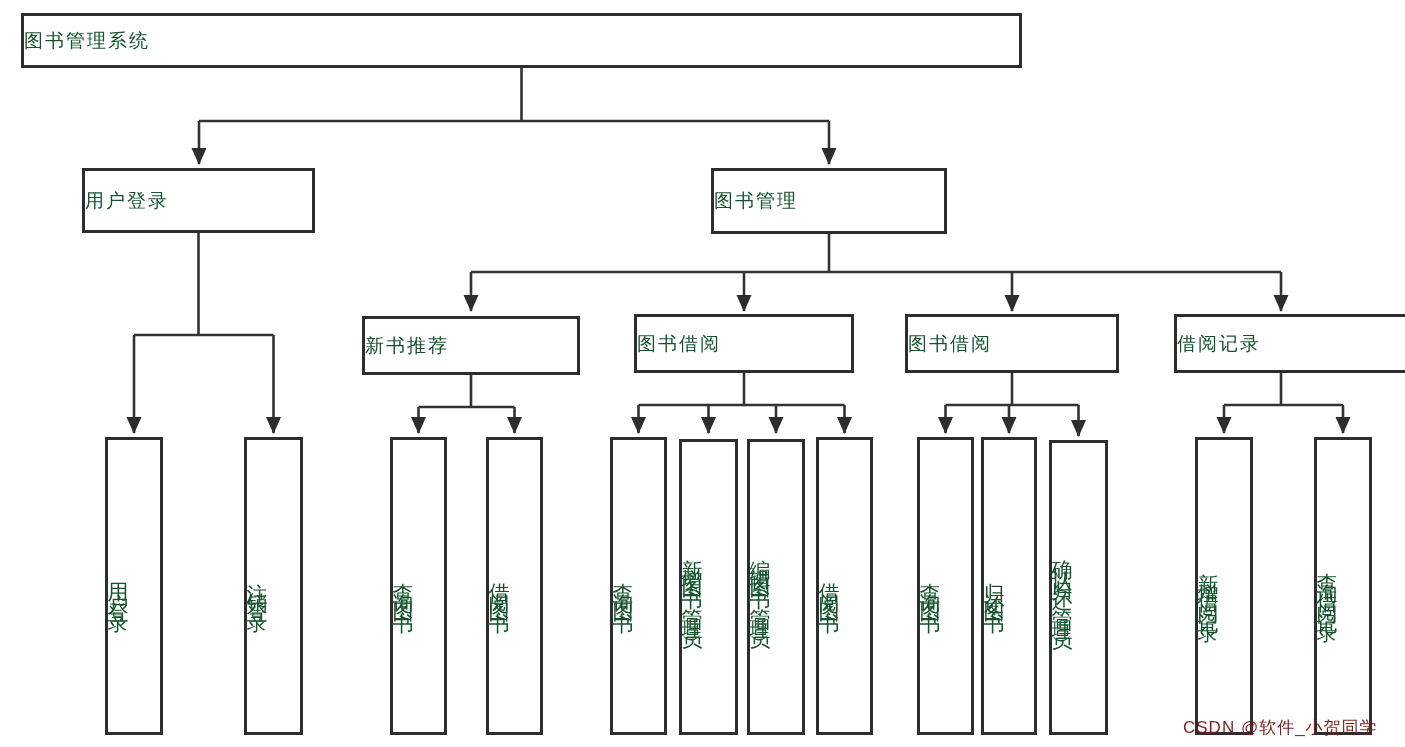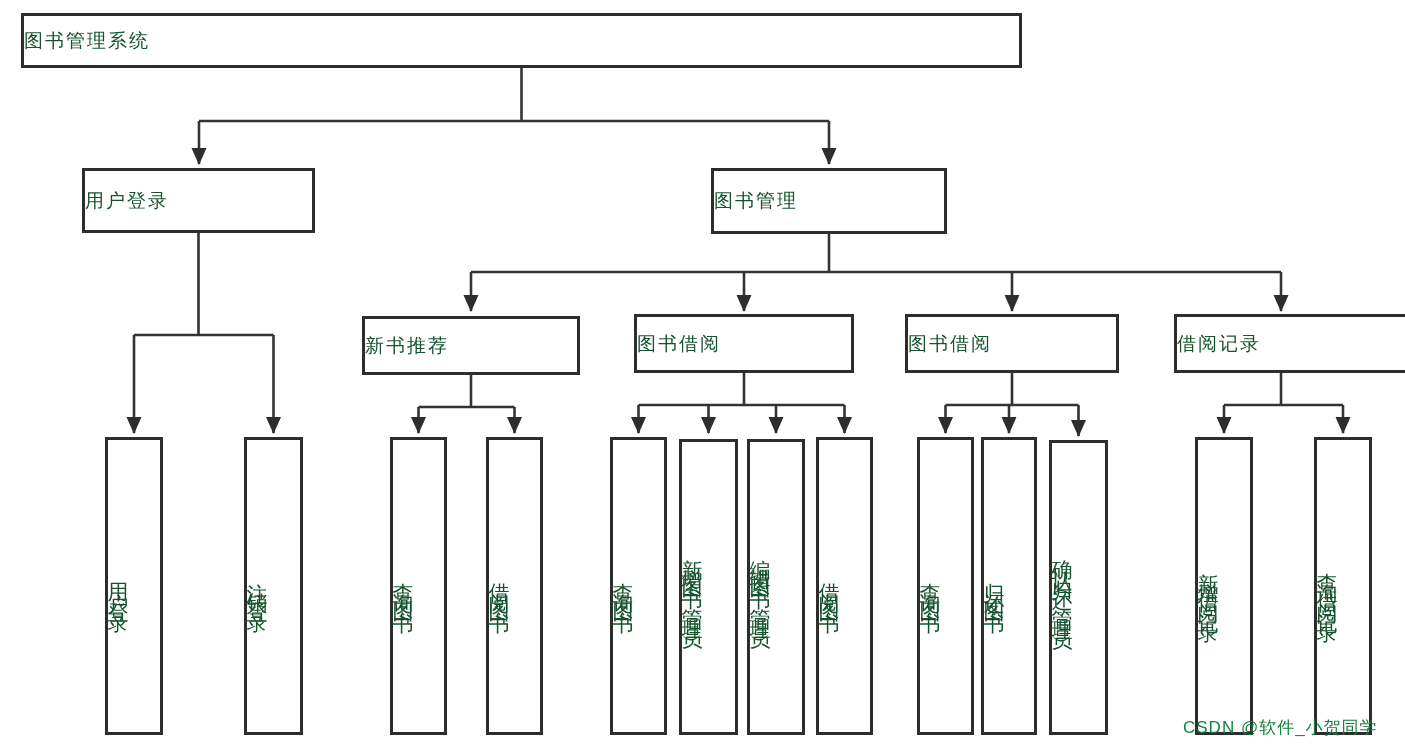--- a/index.html
+++ b/index.html
@@ -42,21 +42,21 @@
     letter-spacing: 10px;
     line-height: 1;
     white-space: nowrap;
   }
   .watermark {
     position: absolute;
     left: 1183px;
     top: 716px;
     font-size: 17px;
     letter-spacing: 1px;
-    color: #15803d;
+    color: #7f1d1d;
     white-space: nowrap;
     z-index: 5;
   }
 </style>
 </head>
 <body>
 
 <div id="canvas">
 
   <svg id="wires" width="1405" height="747" viewBox="0 0 1405 747" fill="none" stroke="#333333" stroke-width="2.6">

